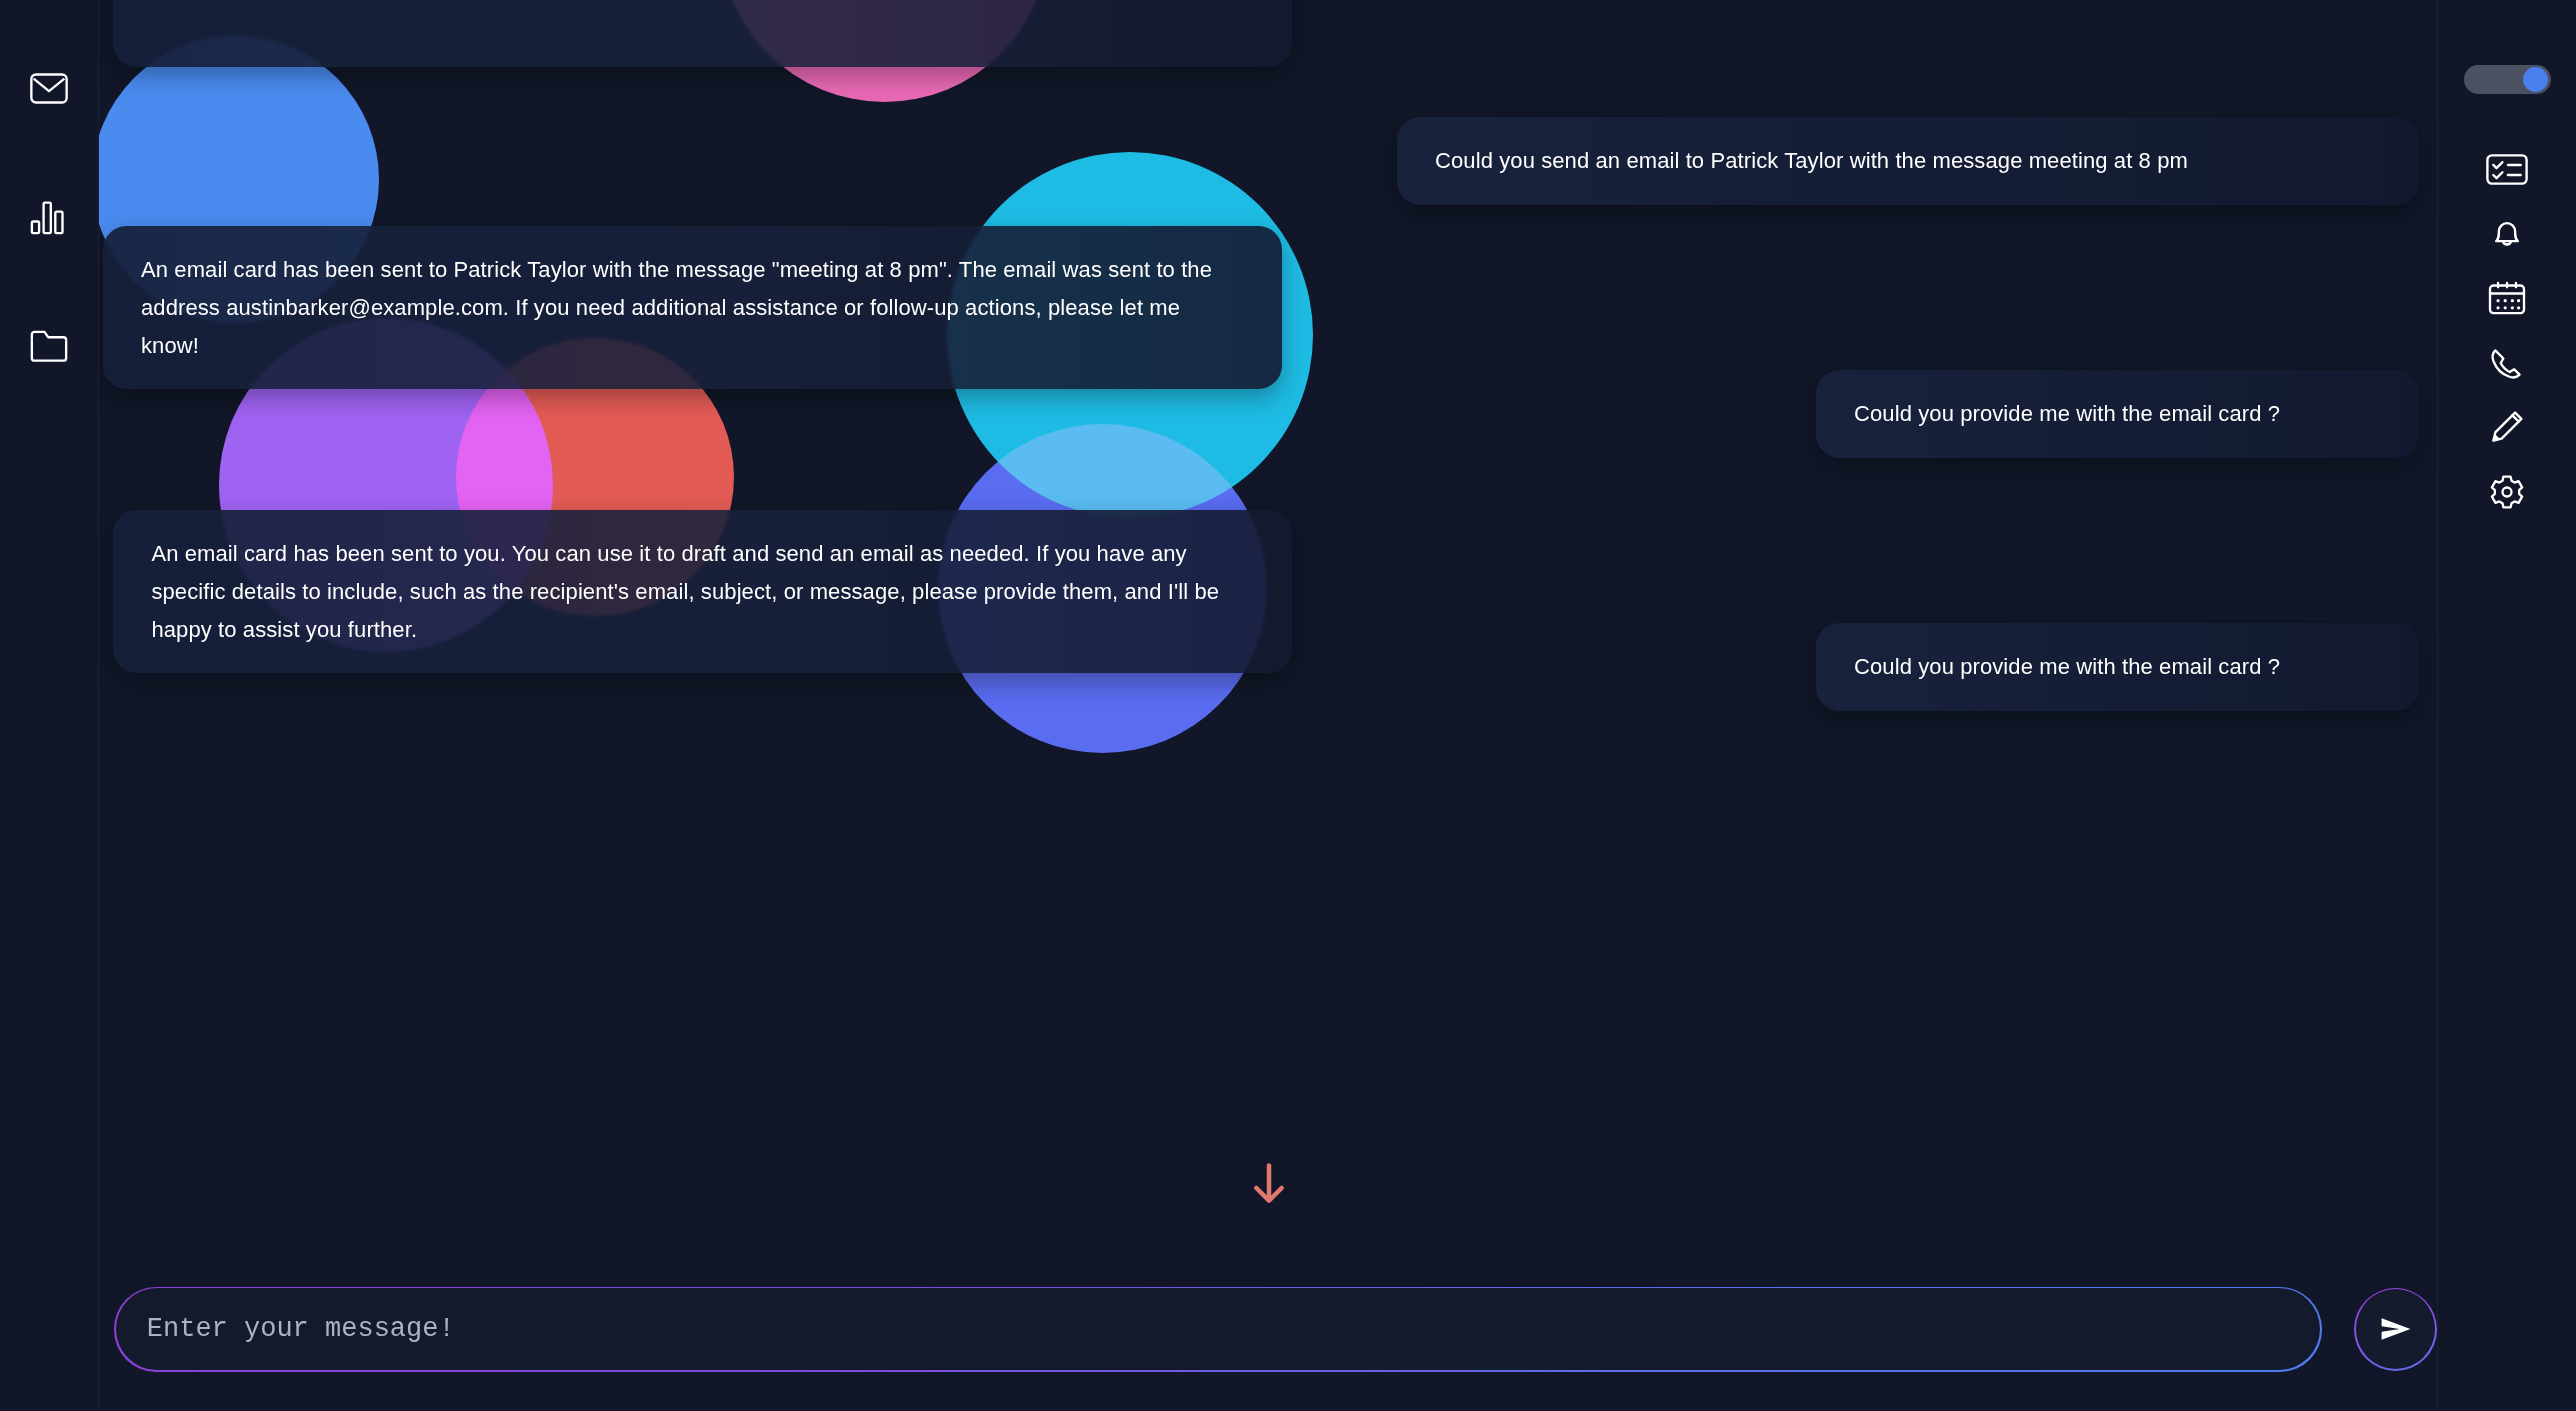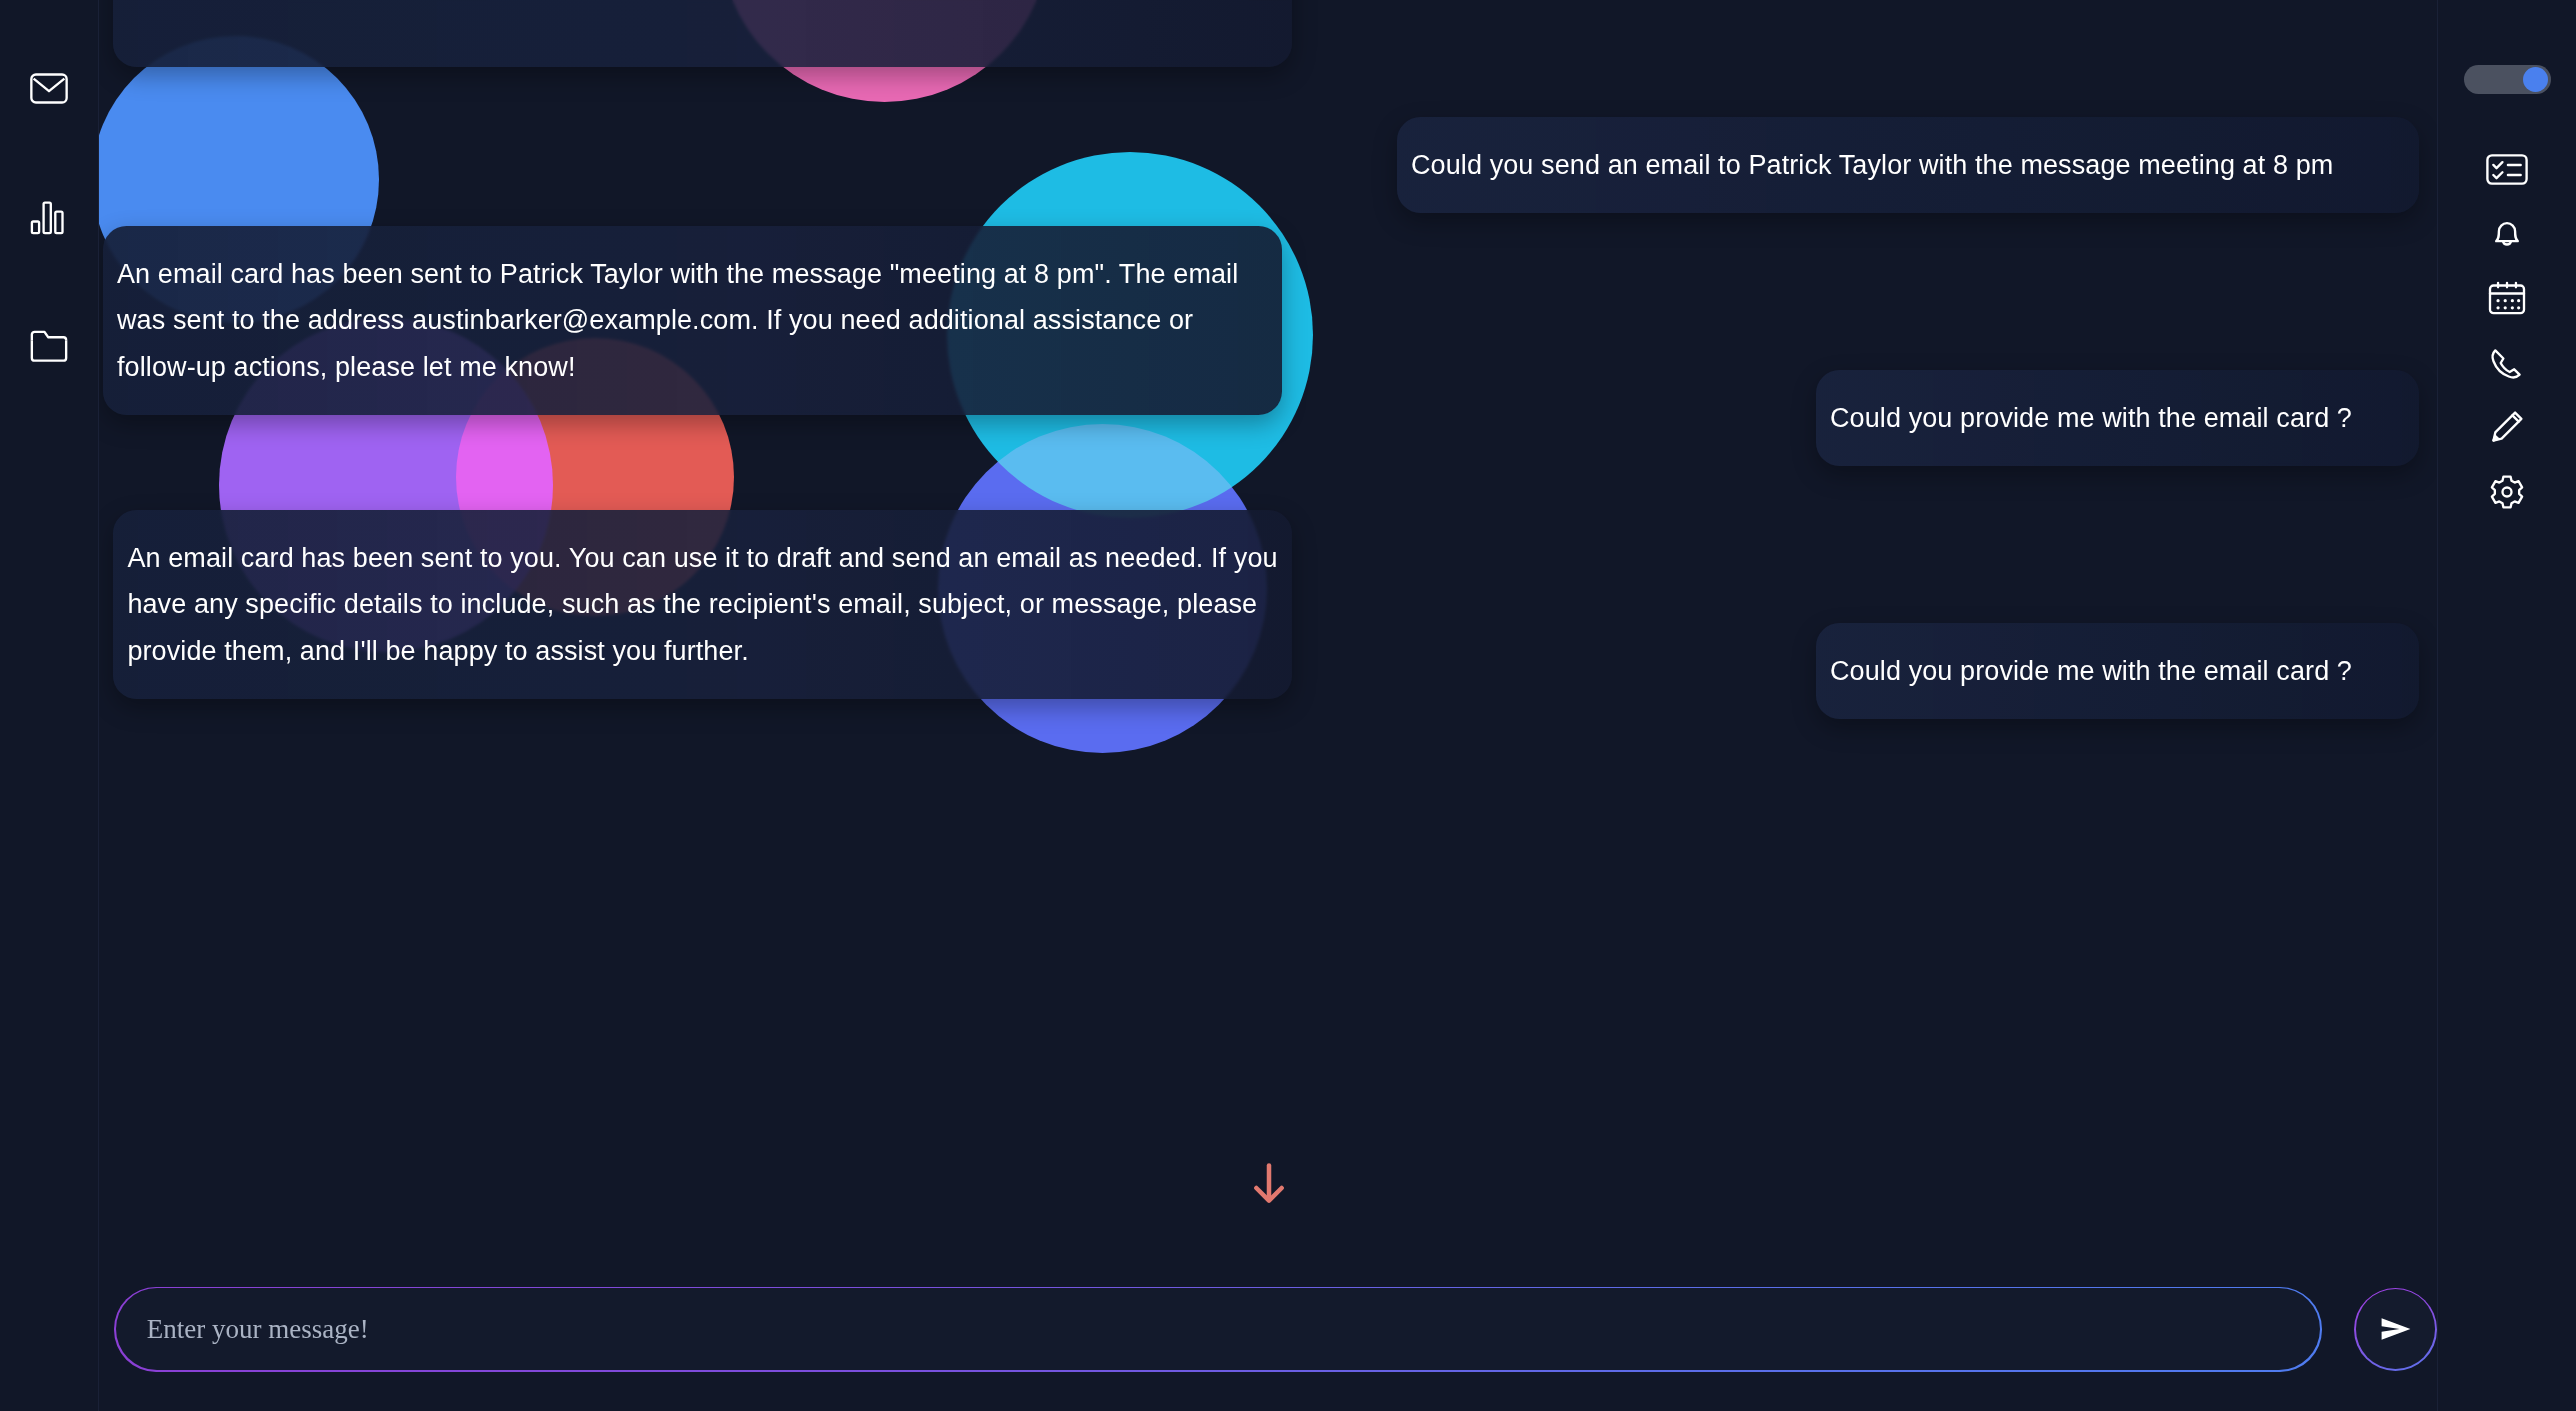--- a/index.html
+++ b/index.html
@@ -88,23 +88,23 @@
   
   .chat {
     position: absolute;
     left: 99px; top: 0;
     width: 2338px; height: 1246px;
     z-index: 10;
   }
   .msg {
     position: absolute;
     border-radius: 23.5px;
-    padding: 25px 14px;
+    padding: 25px 38px;
     color: #ffffff;
-    font-size: 27px;
+    font-size: 22px;
     line-height: 1.72;
     letter-spacing: 0.1px;
     box-shadow: 0 9px 25px rgba(0,0,0,0.30);
     backdrop-filter: blur(1.8px);
   }
   .msg.bot {
     background: linear-gradient(90deg, rgba(22,32,58,0.93) 0%, rgba(24,33,60,0.88) 55%, rgba(20,26,48,0.90) 100%);
     text-align: left;
   }
   .msg.user {
@@ -149,21 +149,21 @@
     background: #131a2c;
     display: flex; align-items: center;
     padding: 0 31px;
   }
   .input-inner input {
     width: 100%;
     background: transparent;
     border: none; outline: none;
     color: #e8edf7;
     font-size: 27px;
-    font-family: Liberation Serif, serif;
+    font-family: Liberation Mono, monospace;
   }
   .input-inner input::placeholder { color: #aab3c4; }
 
   .send-btn {
     width: 83px; height: 83px;
     flex: none;
     border-radius: 50%;
     padding: 1.8px;
     background: linear-gradient(160deg, #a340e8 0%, #8b4ce0 40%, #5a74ec 100%);
     cursor: pointer;

